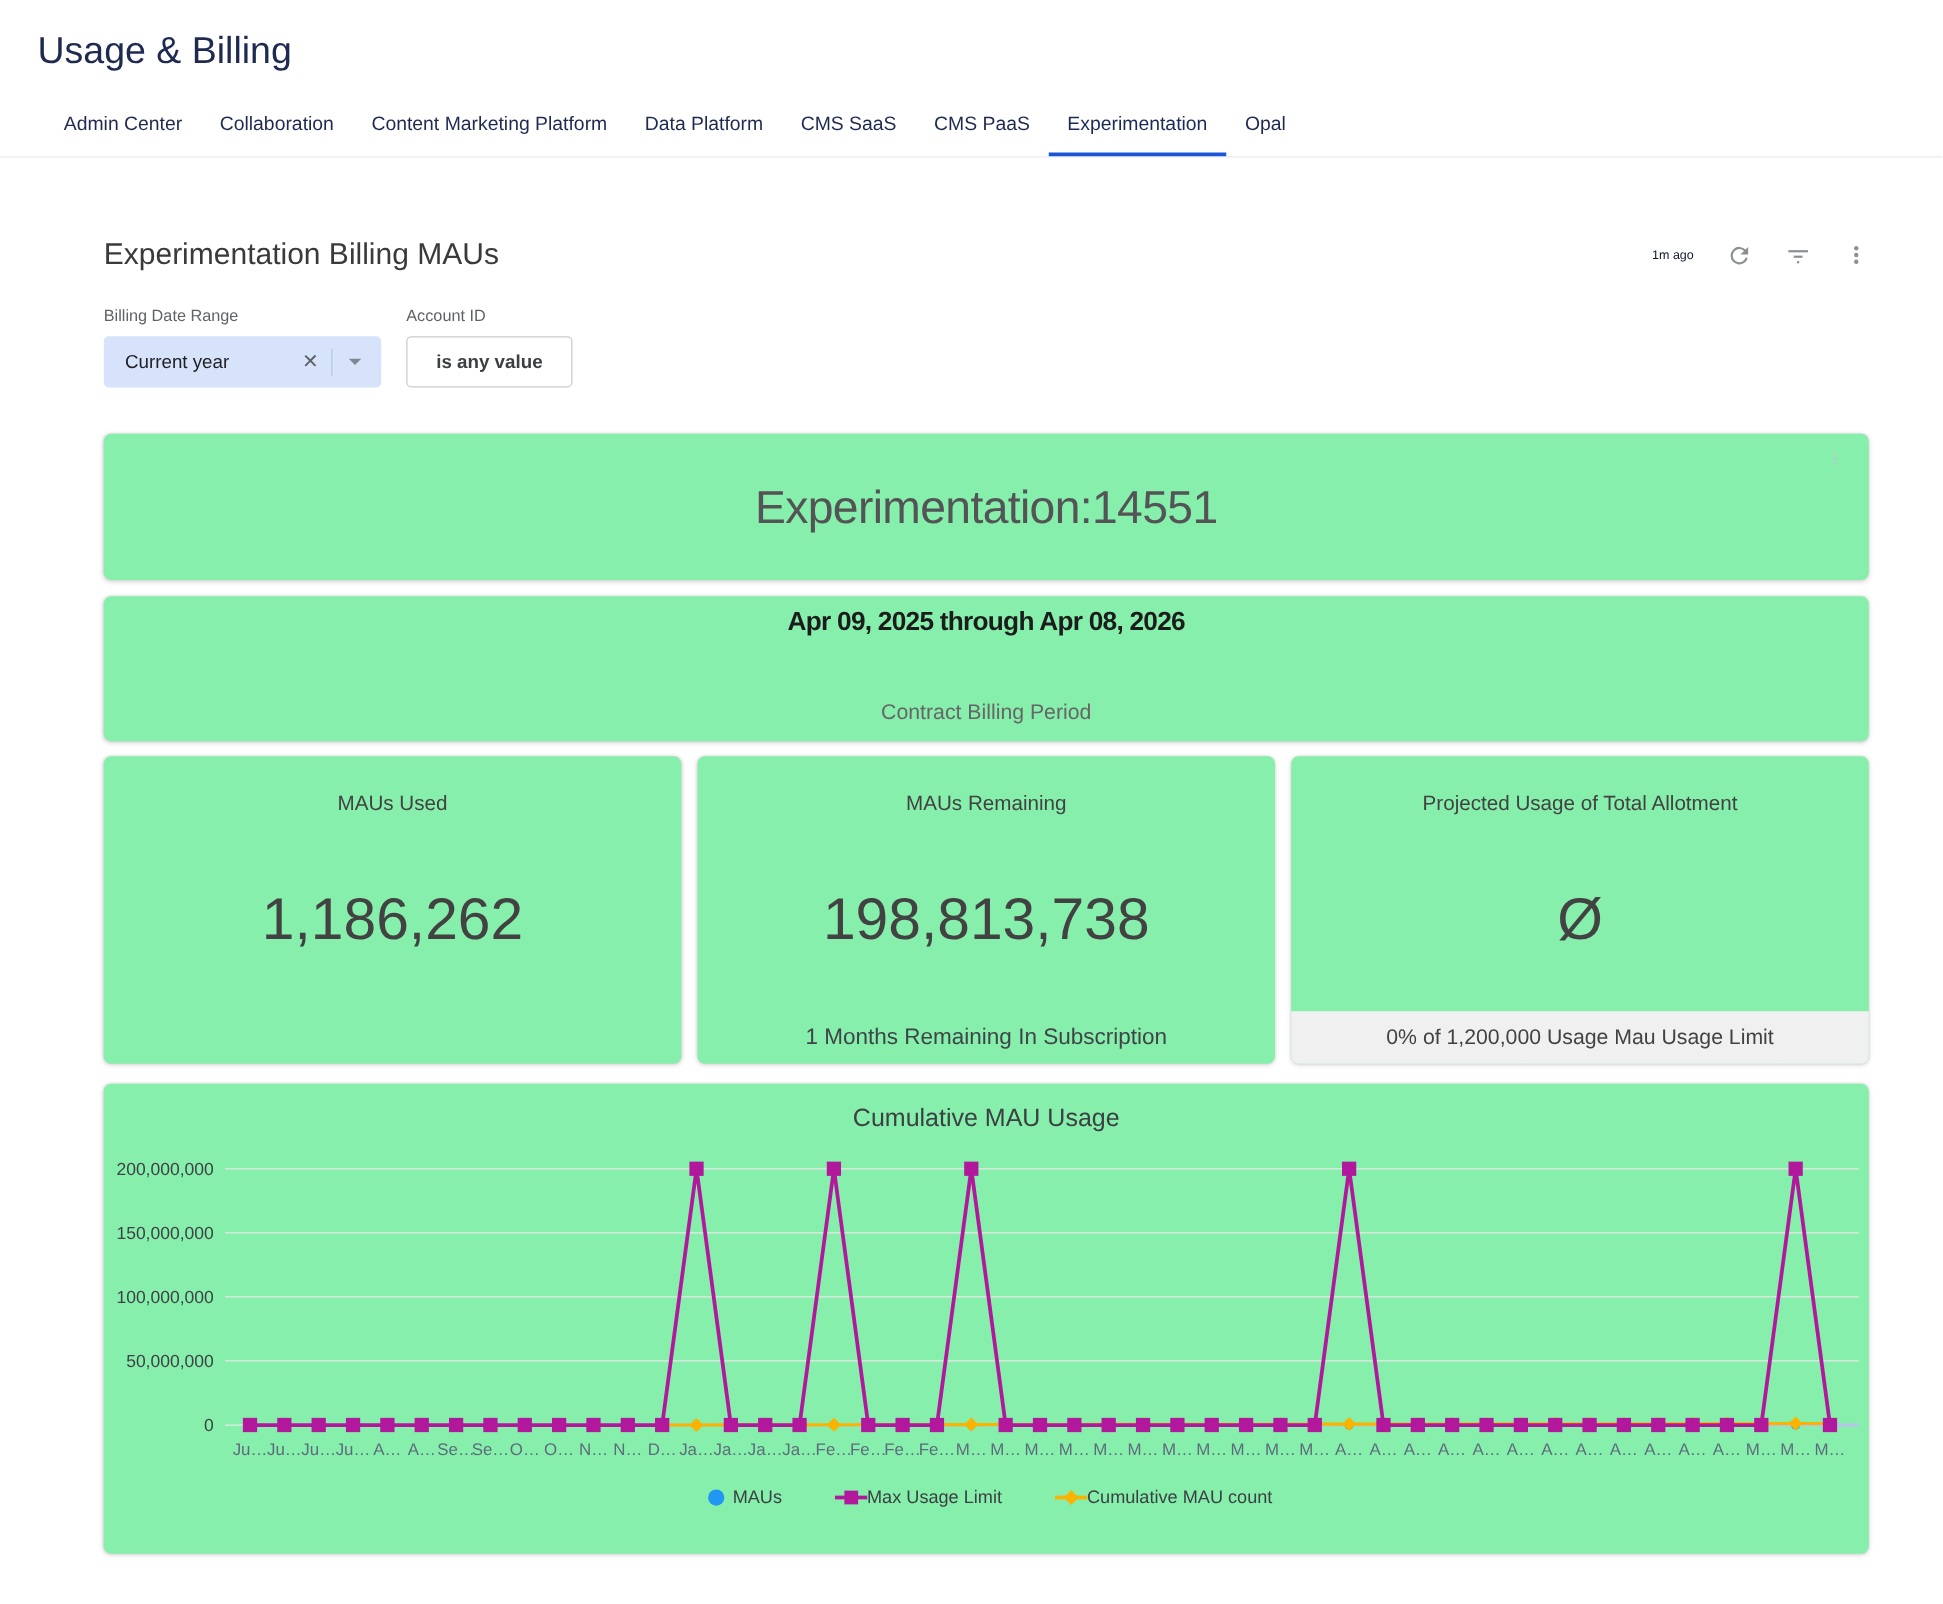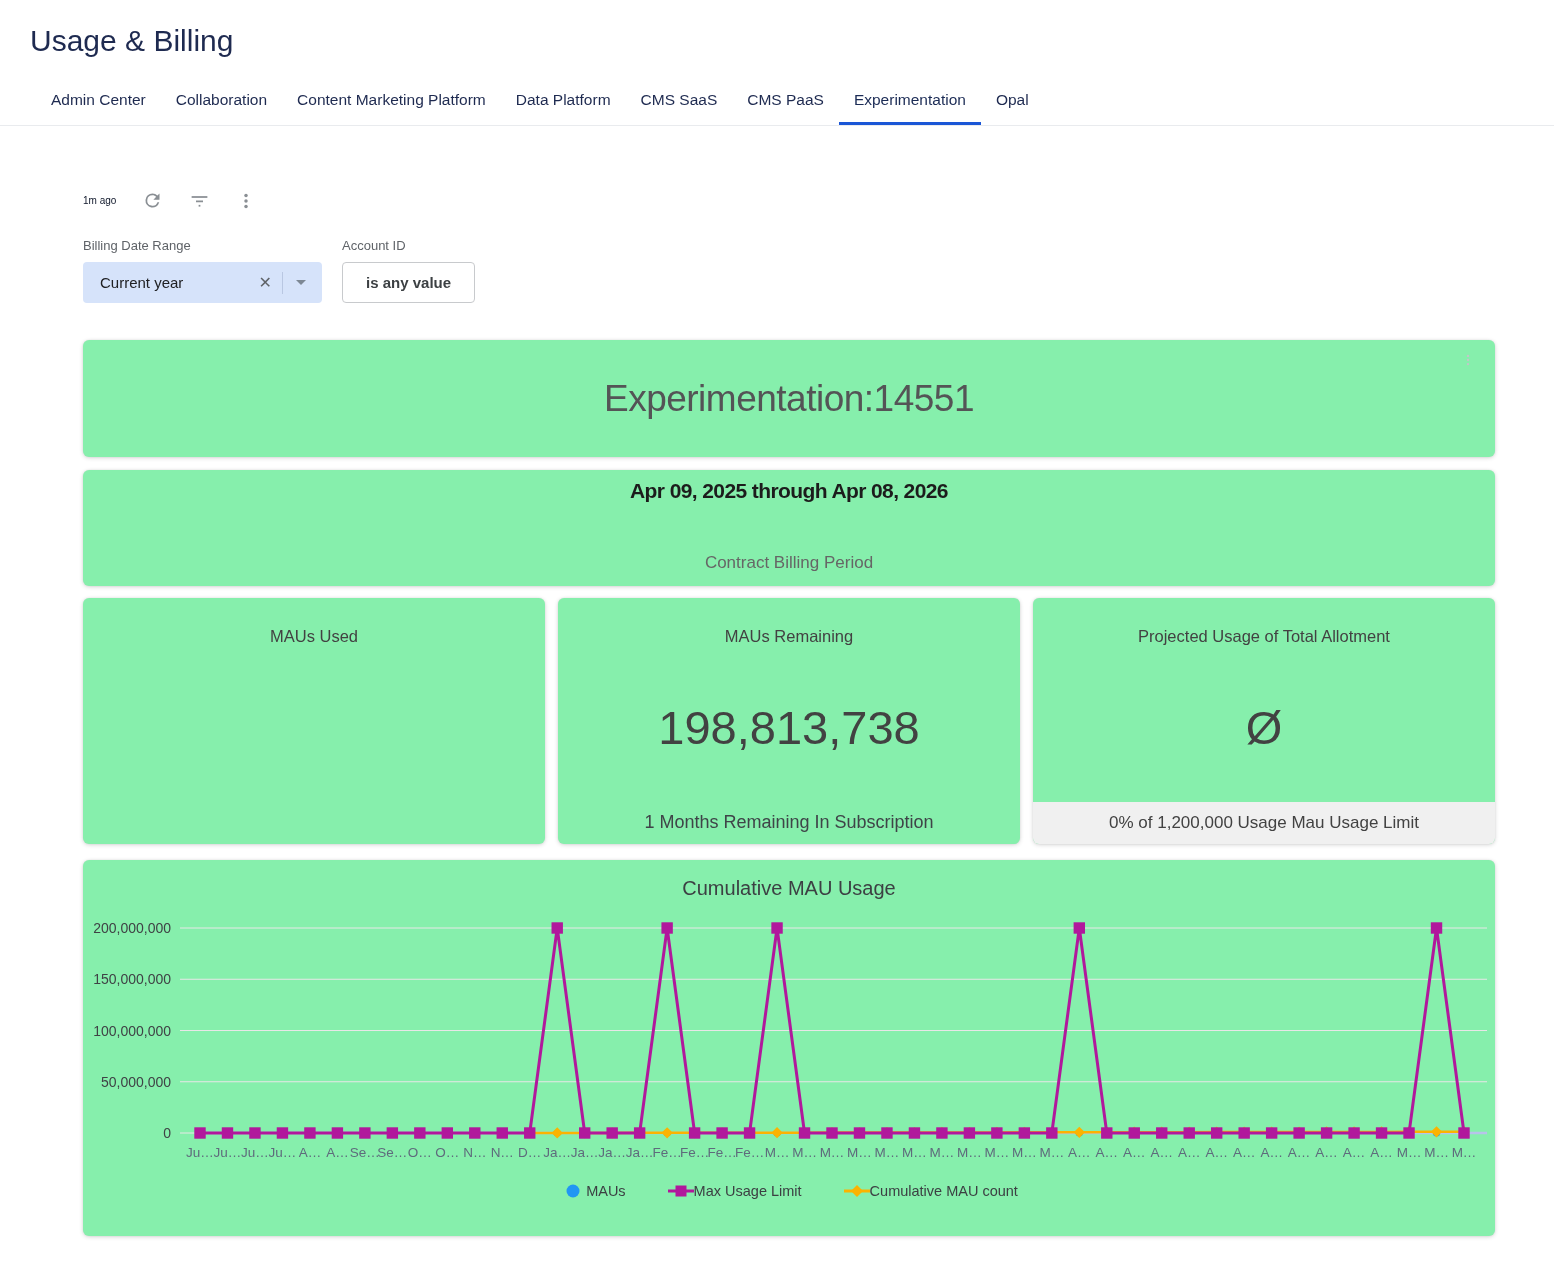--- a/index.html
+++ b/index.html
@@ -15,21 +15,21 @@
   .tab.active { padding-bottom:13px; border-bottom:3px solid #1a56d6; color:#1b2b55; }
   .content { padding:0 59px 0 83px; }
   .dash-header { display:flex; justify-content:space-between; align-items:center; margin-top:64px; }
   .dash-title { margin:0; font-size:24px; font-weight:400; color:#3a3a3a; }
   .dash-actions { display:flex; align-items:center; gap:26px; }
   .last-refresh { font-size:10px; color:#0f172a; }
   .icon-btn { background:none; border:none; padding:0; cursor:pointer; line-height:0; }
   .icon-btn svg { fill:#8a8f94; }
   .filters { display:flex; gap:20px; margin-top:27px; }
   .filter-label { font-size:13px; color:#5f6368; margin-bottom:9px; }
-  .chip { width:239px; height:41px; background:#d6e3fa; border-radius:4px; display:flex; align-items:center; padding:0 10px 0 17px; cursor:pointer; }
+  .chip { width:222px; height:41px; background:#d6e3fa; border-radius:4px; display:flex; align-items:center; padding:0 10px 0 17px; cursor:pointer; }
   .chip-value { font-size:15px; color:#202124; flex:1; }
   .chip-x { color:#5f6368; font-size:16px; padding:0 10px; cursor:pointer; line-height:1; }
   .chip-sep { width:1px; height:22px; background:#b9c7e2; }
   .chip-caret { margin:0 6px 0 13px; width:0; height:0; border-left:5px solid transparent; border-right:5px solid transparent; border-top:5.5px solid #7d8894; cursor:pointer; }
   .valuebox { height:41px; border:1px solid #c8cacd; border-radius:4px; display:inline-flex; align-items:center; padding:0 23px; font-size:15px; color:#3c4043; background:#fff; cursor:text;font-weight:bold; }
   .card { background:#86efac; border-radius:6px; box-shadow:0 1px 4px rgba(0,0,0,0.16), 0 0 2px rgba(0,0,0,0.08); }
   .title-card { margin-top:37px; height:117px; position:relative; display:flex; align-items:center; justify-content:center; }
   .account-title { font-size:37px; color:#545456; letter-spacing:-0.5px; }
   .tile-kebab { position:absolute; top:12px; right:20px; }
   .tile-kebab svg { fill:#c3c6c9; }
@@ -63,20 +63,21 @@
     <div class="tab">Data Platform</div>
     <div class="tab">CMS SaaS</div>
     <div class="tab">CMS PaaS</div>
     <div class="tab active">Experimentation</div>
     <div class="tab">Opal</div>
   </nav>
 
 <div class="content">
 
   <div class="dash-header">
+    <h2 class="dash-title">Experimentation Billing MAUs</h2>
     <div class="dash-actions">
       <span class="last-refresh">1m ago</span>
       <button class="icon-btn" title="">
         <span><svg width="21" height="21" viewBox="0 0 24 24">
               <path d="M17.65 6.35A7.96 7.96 0 0 0 12 4a8 8 0 1 0 7.73 10h-2.08A6 6 0 1 1 12 6c1.66 0 3.14.69 4.22 1.78L13 11h7V4l-2.35 2.35z"></path>
             </svg></span>
       </button>
       <button class="icon-btn">
         <span><svg width="21" height="21" viewBox="0 0 24 24">
               <rect x="3" y="7" width="18" height="2"></rect>
@@ -124,20 +125,21 @@
   </section>
 
   <section class="card period-card">
     <div class="period-range">Apr 09, 2025 through Apr 08, 2026</div>
     <div class="period-caption">Contract Billing Period</div>
   </section>
 
   <div class="stat-row">
     <section class="card stat-card">
       <div class="stat-title">MAUs Used</div>
+      <div class="stat-value">1,186,262</div>
     </section>
     <section class="card stat-card">
       <div class="stat-title">MAUs Remaining</div>
       <div class="stat-value">198,813,738</div>
       <div class="stat-footer plain">1 Months Remaining In Subscription</div>
     </section>
     <section class="card stat-card">
       <div class="stat-title">Projected Usage of Total Allotment</div>
       <div class="stat-value">Ø</div>
       <div class="stat-footer gray">0% of 1,200,000 Usage Mau Usage Limit</div>

